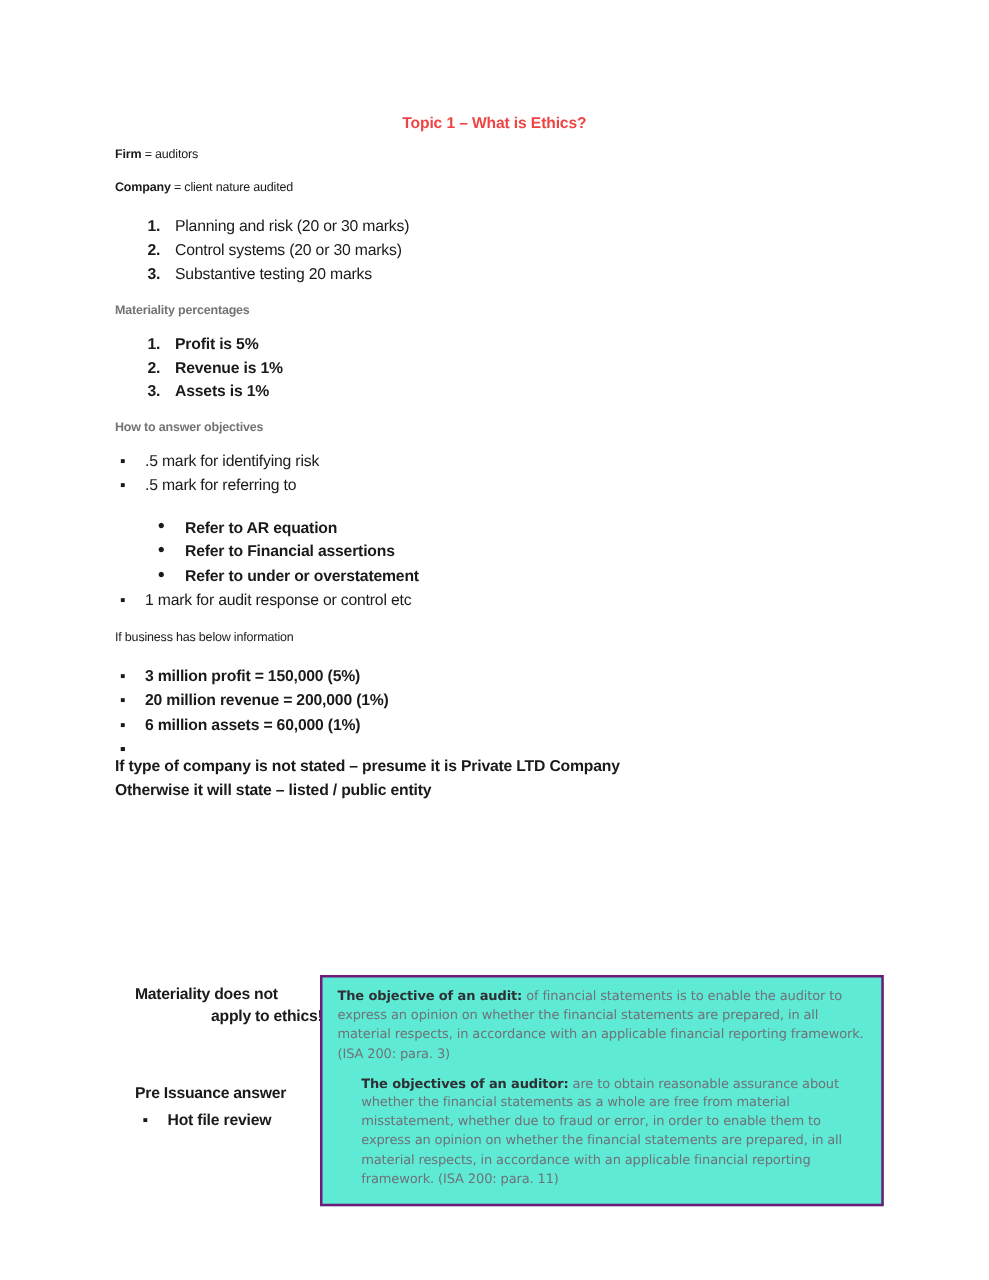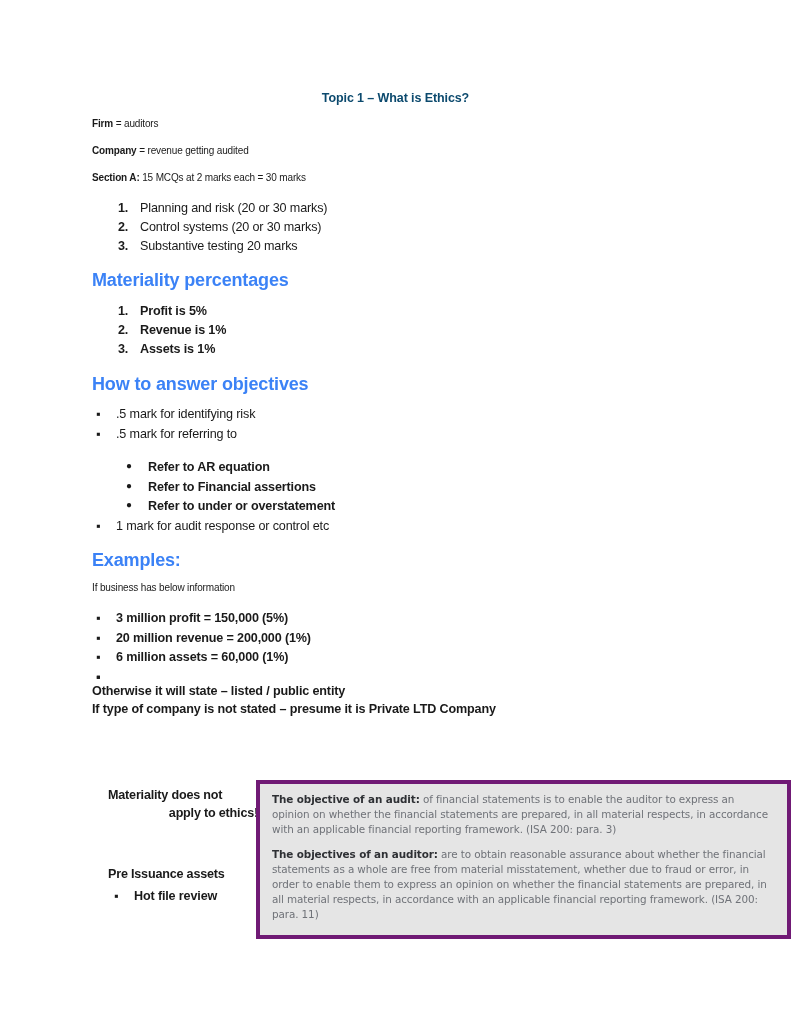--- a/index.html
+++ b/index.html
@@ -26,21 +26,21 @@
   
   .doc-title {
     position: absolute;
     top: 91px;
     left: 0;
     width: 791px;
     text-align: center;
     font-size: 12.5px;
     font-weight: bold;
     letter-spacing: -0.1px;
-    color: #0c4a6e;
+    color: #ef4444;
   }
 
   .body-col {
     position: absolute;
     left: 92px;
     top: 118px;
     width: 620px;
   }
 
   .para {
@@ -49,26 +49,26 @@
     margin: 0 0 15.5px 0;
     color: #1a1a1a;
     letter-spacing: -0.15px;
   }
   .para b,
   .lead {
     font-weight: bold;
   }
 
   .heading {
-    font-size: 18px;
+    font-size: 10px;
     font-weight: bold;
     line-height: 1.15;
     margin: 0 0 11px 0;
     letter-spacing: -0.15px;
-    color: #3b82f6;
+    color: #737373;
   }
 
   
   ol.num-list {
     list-style: none;
     margin: 0 0 14px 0;
     padding: 0;
   }
   ol.num-list li {
     position: relative;
@@ -171,55 +171,54 @@
     font-weight: bold;
     padding-left: 26px;
   }
   .left-note ul.bul > li > .dot { left: 6px; }
 
   
   .callout {
     position: absolute;
     left: 240px;
     top: 0px;
-    width: 535px;
+    width: 451px;
     box-sizing: border-box;
-    border: 4px solid #701a75;
-    background: #e5e5e5;
+    border: 2px solid #701a75;
+    background: #5eead4;
     padding: 8px 12px 12px 12px;
     min-height: 146px;
   }
   .callout p {
     margin: 0 0 9px 0;
     font-family: "DejaVu Sans", sans-serif;
     font-size: 10.4px;
     line-height: 1.46;
     color: #6f7278;
     letter-spacing: -0.1px;
   }
-  .callout p:last-child { margin-bottom: 0; }
+  .callout p:last-child { margin-bottom: 0; margin-left: 19px; }
   .callout p .lead-b {
     font-weight: bold;
     color: #2e3034;
   }
 </style>
 </head>
 <body>
 
 <div class="page">
 
   <div class="doc-title">Topic 1 – What is Ethics?</div>
 
   <div class="body-col">
 
     <p class="para"><b>Firm</b><span> = auditors</span></p>
 
-    <p class="para"><b>Company</b><span> = revenue getting audited</span></p>
-
-    <p class="para"><b>Section A:</b><span> 15 MCQs at 2 marks each = 30 marks</span></p>
+    <p class="para"><b>Company</b><span> = client nature audited</span></p>
+
 
 
     <ol class="num-list">
       <li><span class="num">1.</span><span>Planning and risk (20 or 30 marks)</span></li>
       <li><span class="num">2.</span><span>Control systems (20 or 30 marks)</span></li>
       <li><span class="num">3.</span><span>Substantive testing 20 marks</span></li>
     </ol>
 
     <p class="heading">Materiality percentages</p>
 
@@ -239,44 +238,43 @@
     <ul class="bul level2">
       <li><span class="dot">●</span><span>Refer to AR equation</span></li>
       <li><span class="dot">●</span><span>Refer to Financial assertions</span></li>
       <li><span class="dot">●</span><span>Refer to under or overstatement</span></li>
     </ul>
 
     <ul class="bul">
       <li><span class="dot">▪</span><span>1 mark for audit response or control etc</span></li>
     </ul>
 
-    <p class="heading">Examples:</p>
 
     <p class="para">If business has below information</p>
 
     <ul class="bul bold-items">
       <li><span class="dot">▪</span><span>3 million profit = 150,000 (5%)</span></li>
       <li><span class="dot">▪</span><span>20 million revenue = 200,000 (1%)</span></li>
       <li><span class="dot">▪</span><span>6 million assets = 60,000 (1%)</span></li>
       <li><span class="dot">▪</span></li>
       <li><span class="dot">▪</span></li>
     </ul>
 
+    <p class="pair-line">If type of company is not stated – presume it is Private LTD Company</p>
     <p class="pair-line">Otherwise it will state – listed / public entity</p>
-    <p class="pair-line">If type of company is not stated – presume it is Private LTD Company</p>
 
   </div>
 
   <div class="bottom-wrap">
 
     <div class="left-note">
       <p class="note-l1">Materiality does not</p>
       <p class="note-l2">apply to ethics!</p>
 
-      <p class="pre-head">Pre Issuance assets</p>
+      <p class="pre-head">Pre Issuance answer</p>
       <ul class="bul">
         <li><span class="dot">▪</span><span>Hot file review</span></li>
       </ul>
     </div>
 
     <div class="callout">
       <p><span class="lead-b">The objective of an audit:</span><span> of financial statements is to enable the auditor to express an opinion on whether the financial statements are prepared, in all material respects, in accordance with an applicable financial reporting framework. (ISA 200: para. 3)</span></p>
       <p><span class="lead-b">The objectives of an auditor:</span><span> are to obtain reasonable assurance about whether the financial statements as a whole are free from material misstatement, whether due to fraud or error, in order to enable them to express an opinion on whether the financial statements are prepared, in all material respects, in accordance with an applicable financial reporting framework. (ISA 200: para. 11)</span></p>
     </div>
 

